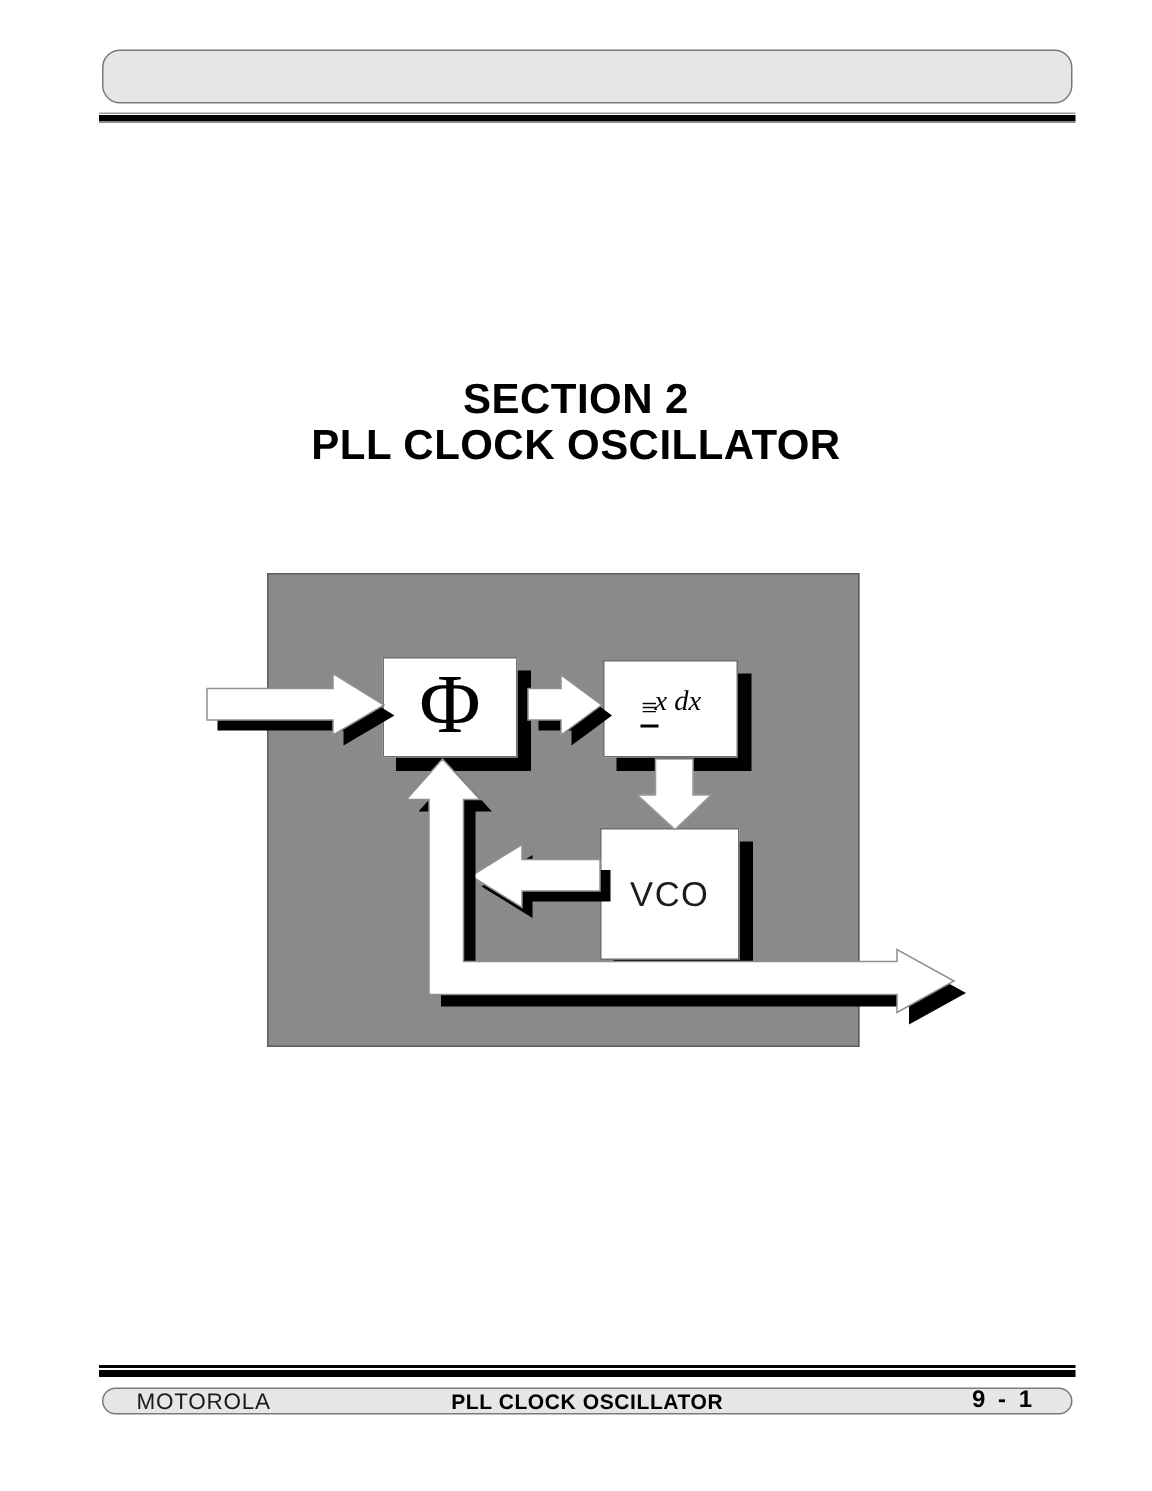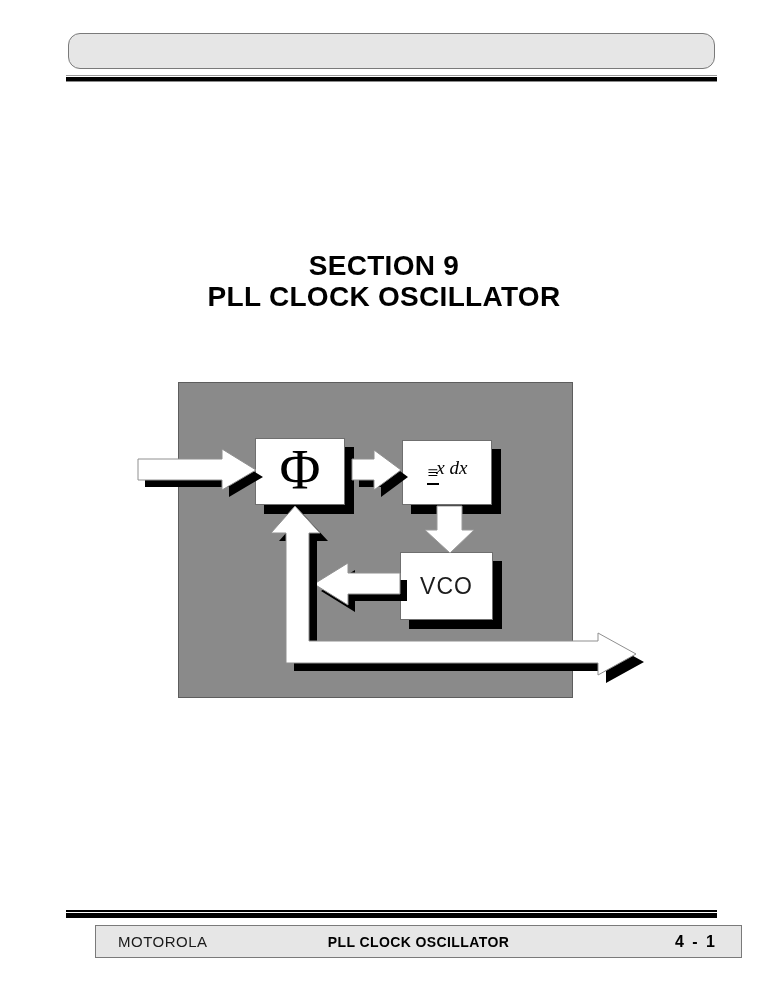--- a/index.html
+++ b/index.html
@@ -31,58 +31,58 @@
     position:absolute;left:178px;top:382px;width:395px;height:316px;
     background:#8a8a8a;border:1px solid #5d5d5d;box-sizing:border-box;
   }
   .block{
     position:absolute;background:#ffffff;border:1px solid #6f6f6f;
     box-shadow:9px 9px 0 #000000;box-sizing:border-box;
     display:flex;align-items:center;justify-content:center;
   }
   .block-phi{left:255px;top:438px;width:90px;height:67px;}
   .block-int{left:402px;top:440px;width:90px;height:65px;}
-  .block-vco{left:400px;top:552px;width:93px;height:68px;justify-content:center;}
+  .block-vco{left:400px;top:552px;width:93px;height:88px;justify-content:center;}
   .phi{
     font-family:"Liberation Serif", serif;font-size:56px;line-height:1;
     color:#000;margin-top:-4px;
   }
   .int-wrap{font-family:"Liberation Serif", serif;font-size:19px;color:#000;white-space:nowrap;text-align:right;}
   .int-bars{border-bottom:2px solid #000;padding:0 1px;line-height:1;}
   .int-math{font-style:italic;position:relative;top:-5px;margin-left:-3px;}
   .vco-text{font-size:23px;letter-spacing:1px;color:#1c1c1c;}
   .arrows{position:absolute;left:0;top:0;width:768px;height:994px;pointer-events:none;}
   
   .footer-rule{
     position:absolute;left:66px;top:910px;width:651px;height:8px;
     background:linear-gradient(to bottom,#000000 0 2px,#ffffff 2px 3px,#000000 3px 8px);
   }
   .footer-box{
-    position:absolute;left:68px;top:925px;width:647px;height:33px;
-    background:#e6e6e6;border:1px solid #7a7a7a;border-radius:0;
+    position:absolute;left:68px;top:925px;width:647px;height:18px;
+    background:#e6e6e6;border:1px solid #7a7a7a;border-radius:16px;
     box-sizing:border-box;
-    display:flex;align-items:center;margin-left:27px;
+    display:flex;align-items:center;
   }
   .f-left{position:absolute;left:22px;font-size:15px;color:#1a1a1a;letter-spacing:0.5px;}
   .f-center{
     position:absolute;left:50%;transform:translateX(-50%);
     font-size:14px;font-weight:bold;color:#000;letter-spacing:0.4px;
   }
   .f-right{position:absolute;right:24px;font-size:16px;font-weight:bold;color:#000;letter-spacing:2px;}
 </style>
 </head>
 <body>
 
 <div class="page">
 
   <div class="header-box"></div>
   <div class="header-rule"></div>
 
   <div class="title">
-    <div>SECTION 9</div>
+    <div>SECTION 2</div>
     <div>PLL CLOCK OSCILLATOR</div>
   </div>
 
   <div class="gray-panel"></div>
 
   <div class="block block-phi">
     <span class="phi">Φ</span>
   </div>
 
   <div class="block block-int">
@@ -117,16 +117,16 @@
     <g>
       <path d="M295,506 L320,533 H309 V641 H598 V633 L636,654 L598,675 V663 H286 V533 H271 Z" transform="translate(8,8)" fill="#000000"></path>
       <path d="M295,506 L320,533 H309 V641 H598 V633 L636,654 L598,675 V663 H286 V533 H271 Z" fill="#ffffff" stroke="#8f8f8f" stroke-width="1"></path>
     </g>
   </svg>
 
   <div class="footer-rule"></div>
   <div class="footer-box">
     <span class="f-left">MOTOROLA</span>
     <span class="f-center">PLL CLOCK OSCILLATOR</span>
-    <span class="f-right">4 - 1</span>
+    <span class="f-right">9 - 1</span>
   </div>
 
 </div>
 
 </body></html>

